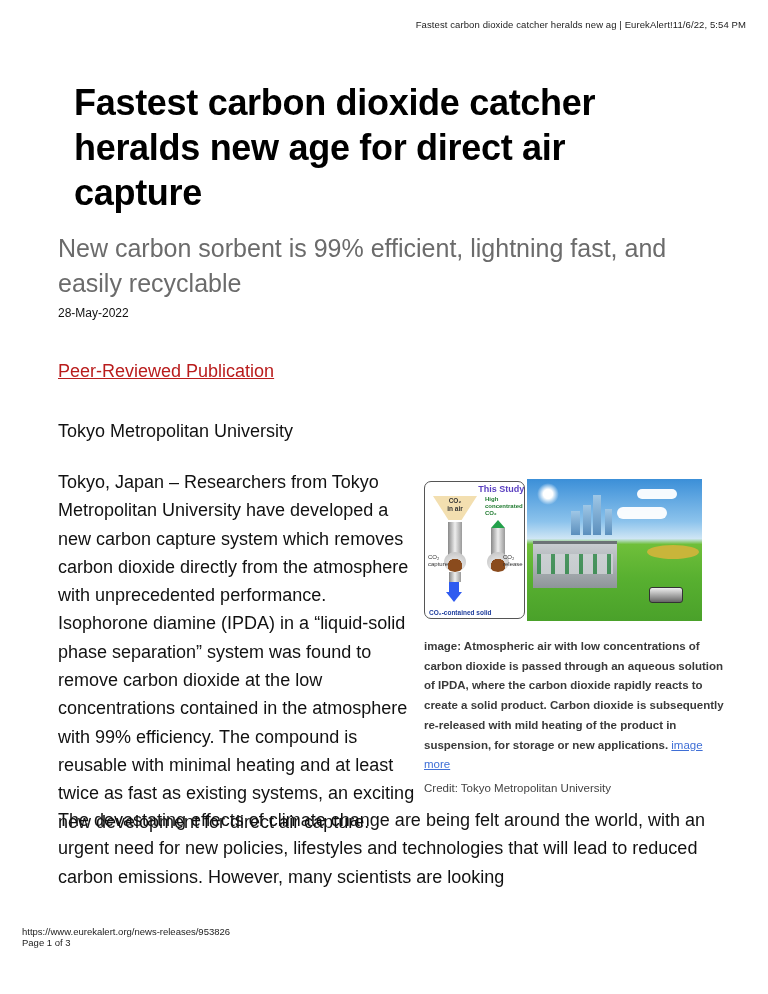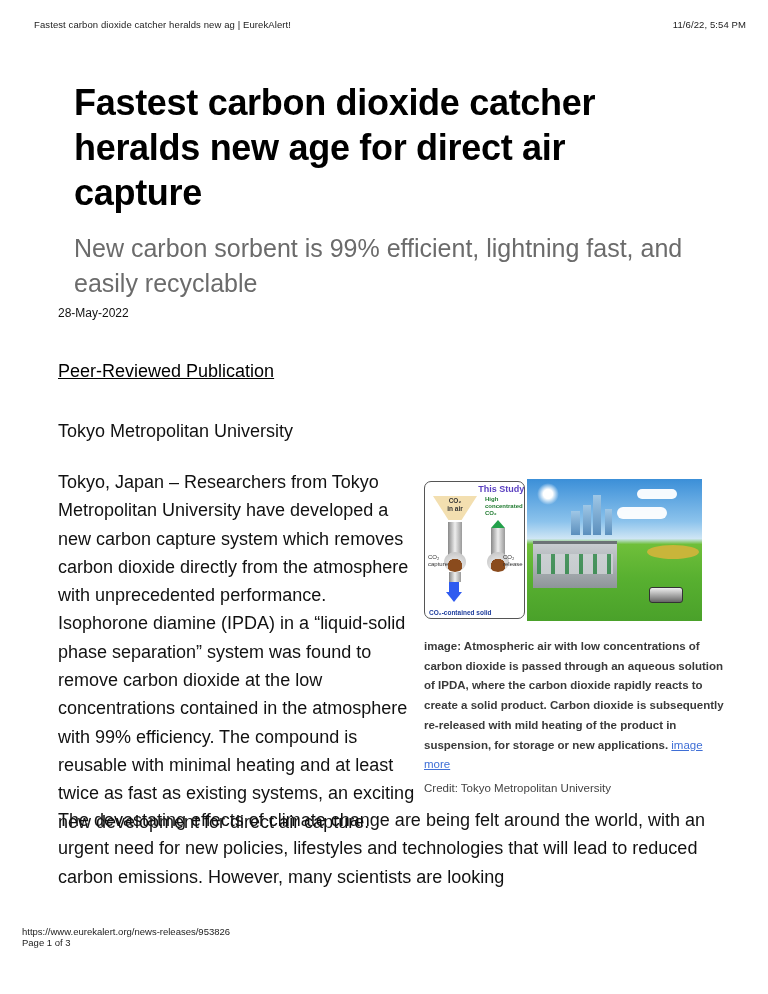--- a/index.html
+++ b/index.html
@@ -1,24 +1,24 @@
 <!DOCTYPE html>
 <html><head>
 <meta charset="utf-8">
 <style>
   html, body { margin: 0; padding: 0; background: #ffffff; }
   body { width: 768px; height: 994px; position: relative; overflow: hidden; font-family: "Liberation Sans", "DejaVu Sans", sans-serif; color: #111; }
-  .print-header { position: absolute; top: 19px; left: 34px; right: 22px; height: 14px; font-size: 9.5px; color: #222; display: flex; justify-content: space-between; letter-spacing: 0.1px; }
+  .print-header { position: absolute; top: 19px; left: 34px; right: 22px; height: 14px; font-size: 9.5px; color: #222; display: flex; justify-content: flex-end; letter-spacing: 0.1px; }
   .print-footer { position: absolute; top: 926px; left: 22px; right: 22px; height: 14px; font-size: 9.5px; color: #222; display: flex; justify-content: space-between; flex-direction: column; }
   .article { position: absolute; left: 58px; top: 64px; width: 650px; }
   .title { font-size: 36px; font-weight: bold; line-height: 45px; margin: 16px; color: #000; letter-spacing: -0.3px; }
-  .subtitle { font-size: 25px; line-height: 35px; color: #6b6b6b; margin: 5px 0 0 16px; font-weight: normal; }
+  .subtitle { font-size: 25px; line-height: 35px; color: #6b6b6b; margin: 5px 0 0 0; font-weight: normal; }
   .date { font-size: 12px; line-height: 24px; color: #111; }
   .pubtype { margin-top: 34px; font-size: 18px; line-height: 24px; }
-  .pubtype a { color: #000000; text-decoration: underline; }
+  .pubtype a { color: #b91c1c; text-decoration: underline; }
   .institution { margin-top: 36px; font-size: 18px; line-height: 24px; }
   .lead-wrap { position: relative; margin-top: 25px; height: 400px; }
   .lead { position: absolute; left: 0; top: 0; width: 362px; font-size: 18px; line-height: 28.3px; color: #111; }
   .figure { position: absolute; left: 366px; top: 11px; width: 290px; }
   .fig-img { width: 278px; height: 142px; position: relative; display: flex; }
   .diagram { width: 100px; height: 136px; border: 1px solid #555; border-radius: 7px; position: relative; background: #fff; margin-top: 2px; }
   .diagram .d-title { position: absolute; top: 2px; left: 0; right: 0; text-align: right; font-size: 9px; font-weight: bold; color: #5a3fc0; }
   .funnel { position: absolute; top: 14px; left: 8px; width: 44px; height: 24px; background: #f3dfb0; clip-path: polygon(0 0, 100% 0, 65% 100%, 35% 100%); }
   .funnel-txt { position: absolute; top: 15px; left: 12px; width: 36px; font-size: 6.5px; text-align: center; font-weight: bold; color: #333; line-height: 8px; }
   .hi-txt { position: absolute; top: 14px; left: 60px; font-size: 6px; color: #1f7a2f; font-weight: bold; line-height: 7px; }

